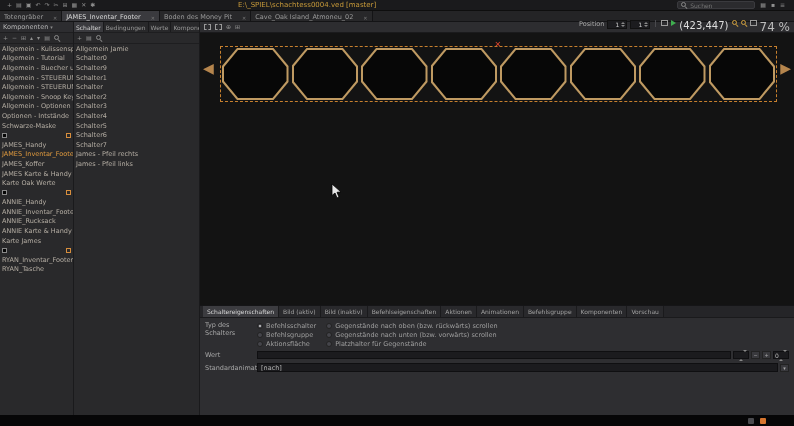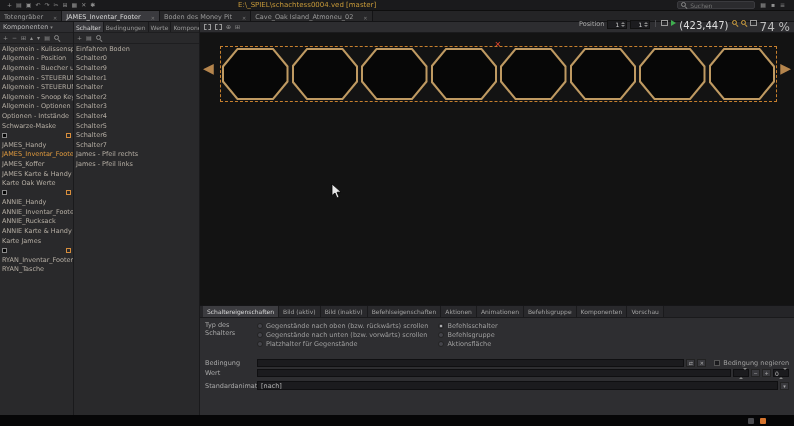--- a/index.html
+++ b/index.html
@@ -70,21 +70,21 @@
   .arrow.right{right:3px}
   .cursor{position:absolute;left:131px;top:150px}
 
   
   .props{height:110px;background:#2e2e31;border-top:1px solid #151517;display:flex;flex-direction:column;flex:none}
   .props-tabs{height:12px;display:flex;background:#252528;border-bottom:1px solid #1a1a1c;padding-left:3px;flex:none}
   .ptab{padding:0 4px;display:flex;align-items:center;font-size:6px;color:#a0a0a0;background:#29292c;border-right:1px solid #1a1a1c;white-space:nowrap}
   .ptab.active{background:#3c3c40;color:#d8d8d8}
   .props-body{flex:1;padding:3px 5px 0 5px}
   .prow{display:flex;align-items:center;margin-bottom:2px}
-  .type-row{align-items:flex-start;margin-bottom:11px}
+  .type-row{align-items:flex-start;margin-bottom:3px}
   .plabel{width:52px;flex:none;color:#a8a8a8;font-size:6.5px}
   .radio-col{display:flex;flex-direction:column}
   .ropt{display:flex;align-items:center;gap:3px;height:9px;color:#9f9f9f;font-size:6.5px;margin-right:10px;white-space:nowrap}
   .radio{width:6px;height:6px;border-radius:50%;background:#44444a;border:1px solid #222;position:relative;flex:none}
   .ropt.checked .radio::after{content:"";position:absolute;inset:1px;border-radius:50%;background:#cfcfcf}
   .pinput{height:8px;background:#1b1b1e;border:1px solid #0f0f11;color:#bbb;font-size:6px;padding:0 2px;font-family:inherit}
   .grow{flex:1;min-width:0}
   .sq-btn{width:9px;height:8px;background:#39393d;border:1px solid #222;display:flex;align-items:center;justify-content:center;font-size:5px;color:#aaa;flex:none;margin-left:2px}
   .checkbox{width:6px;height:6px;background:#1b1b1e;border:1px solid #555;margin-left:8px;flex:none}
   .cb-label{margin-left:3px;color:#9f9f9f;font-size:6.5px;white-space:nowrap}
@@ -191,21 +191,21 @@
       <div class="list">
 
           <div class="li normal">
 
             <span class="li-label">Allgemein - Kulissensprung</span>
 
           </div>
 
           <div class="li normal">
 
-            <span class="li-label">Allgemein - Position</span>
+            <span class="li-label">Allgemein - Tutorial</span>
 
           </div>
 
           <div class="li normal">
 
             <span class="li-label">Allgemein - Buecher und Zettel</span>
 
           </div>
 
           <div class="li normal">
@@ -361,21 +361,21 @@
 
           <span class="tbi">+</span>
 
           <span class="tbi">▤</span>
 
         <span class="mag"></span>
       </div>
       <div class="list">
 
           <div class="li">
-            <span class="li-label">Einfahren Boden</span>
+            <span class="li-label">Allgemein Jamie</span>
           </div>
 
           <div class="li">
             <span class="li-label">Schalter0</span>
           </div>
 
           <div class="li">
             <span class="li-label">Schalter9</span>
           </div>
 
@@ -539,64 +539,56 @@
               <span>Vorschau</span>
             </div>
 
         </div>
         <div class="props-body">
 
           <div class="prow type-row">
             <span class="plabel">Typ des Schalters</span>
             <div class="radio-col">
 
+                <label class="ropt checked">
+                  <span class="radio"></span>
+                  <span>Befehlsschalter</span>
+                </label>
+
+                <label class="ropt">
+                  <span class="radio"></span>
+                  <span>Befehlsgruppe</span>
+                </label>
+
+                <label class="ropt">
+                  <span class="radio"></span>
+                  <span>Aktionsfläche</span>
+                </label>
+
+            </div>
+            <div class="radio-col">
+
                 <label class="ropt">
                   <span class="radio"></span>
                   <span>Gegenstände nach oben (bzw. rückwärts) scrollen</span>
                 </label>
 
                 <label class="ropt">
                   <span class="radio"></span>
                   <span>Gegenstände nach unten (bzw. vorwärts) scrollen</span>
                 </label>
 
                 <label class="ropt">
                   <span class="radio"></span>
                   <span>Platzhalter für Gegenstände</span>
                 </label>
 
             </div>
-            <div class="radio-col">
-
-                <label class="ropt checked">
-                  <span class="radio"></span>
-                  <span>Befehlsschalter</span>
-                </label>
-
-                <label class="ropt">
-                  <span class="radio"></span>
-                  <span>Befehlsgruppe</span>
-                </label>
-
-                <label class="ropt">
-                  <span class="radio"></span>
-                  <span>Aktionsfläche</span>
-                </label>
-
-            </div>
-          </div>
-
-          <div class="prow">
-            <span class="plabel">Bedingung</span>
-            <input class="pinput grow" readonly="" value="" style="">
-            <span class="sq-btn">⇄</span>
-            <span class="sq-btn">✕</span>
-            <span class="checkbox"></span>
-            <span class="cb-label">Bedingung negieren</span>
-          </div>
+          </div>
+
 
           <div class="prow">
             <span class="plabel">Wert</span>
             <input class="pinput grow" readonly="" value="" style="">
             <span class="mini-spin">
               <span></span>
               <span class="arr"><span class="tri-up"></span><span class="tri-down"></span></span>
             </span>
             <span class="sq-btn">−</span>
             <span class="sq-btn">+</span>

